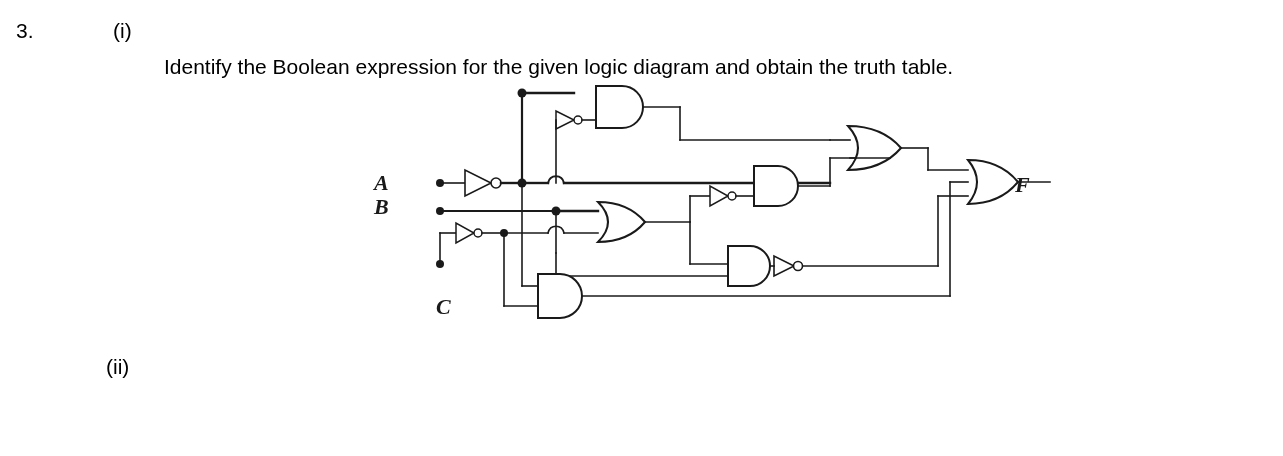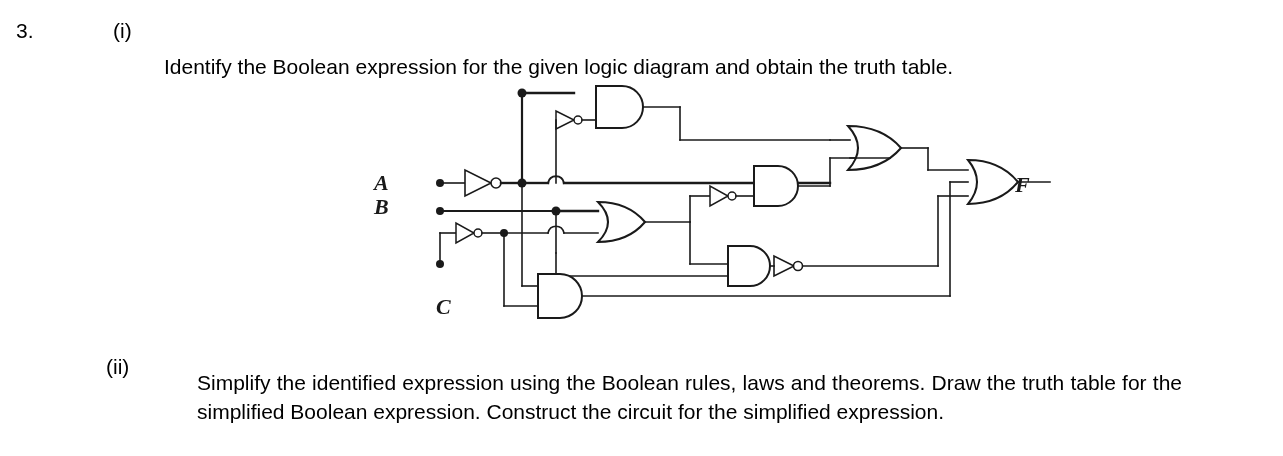--- a/index.html
+++ b/index.html
@@ -198,15 +198,14 @@
 
         <path d="M618,82 Q636,104 618,126 Q650,126 668,104 Q650,82 618,82 Z" fill="#ffffff" stroke="#1a1a1a" stroke-width="2.0"></path>
         <line x1="668" y1="104" x2="700" y2="104"></line>
 
       </g>
     </svg>
   </div>
 
   <div class="q-roman-ii">(ii)</div>
 
-  <div class="q-text-ii">Simplify the identified expression using the Boolean rules, laws and theorems. Draw the truth table for the simplified Boolean expression. Construct the circuit for the simplified expression.</div>
 
 </div>
 
 </body></html>

